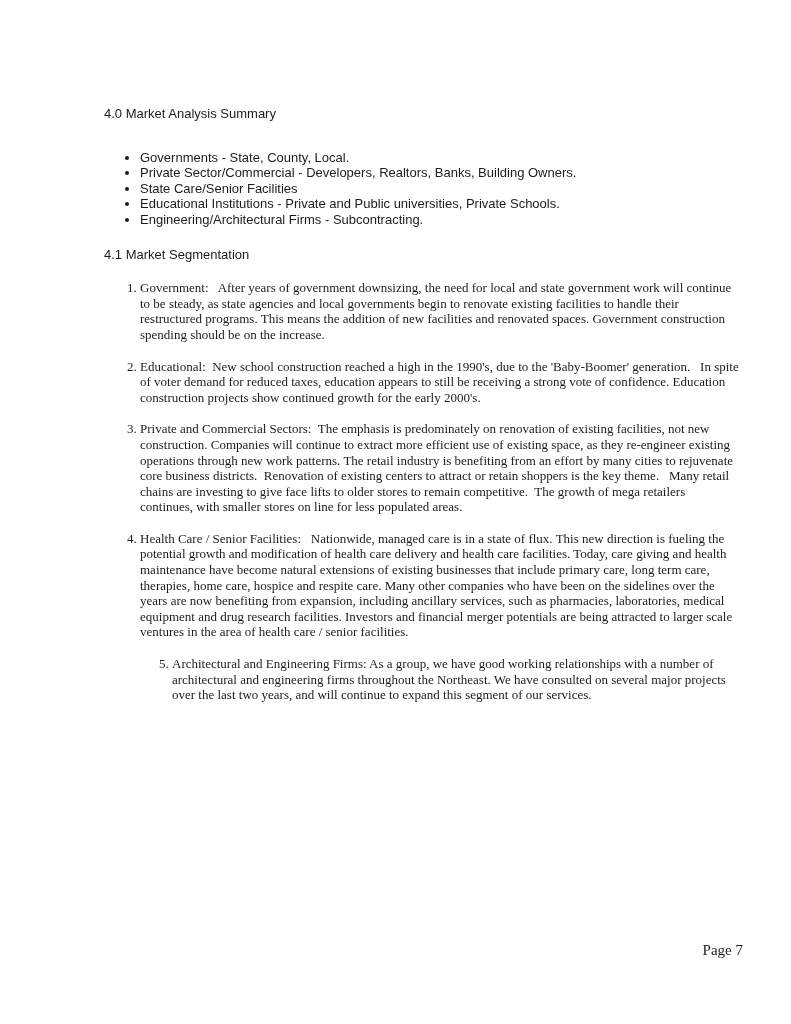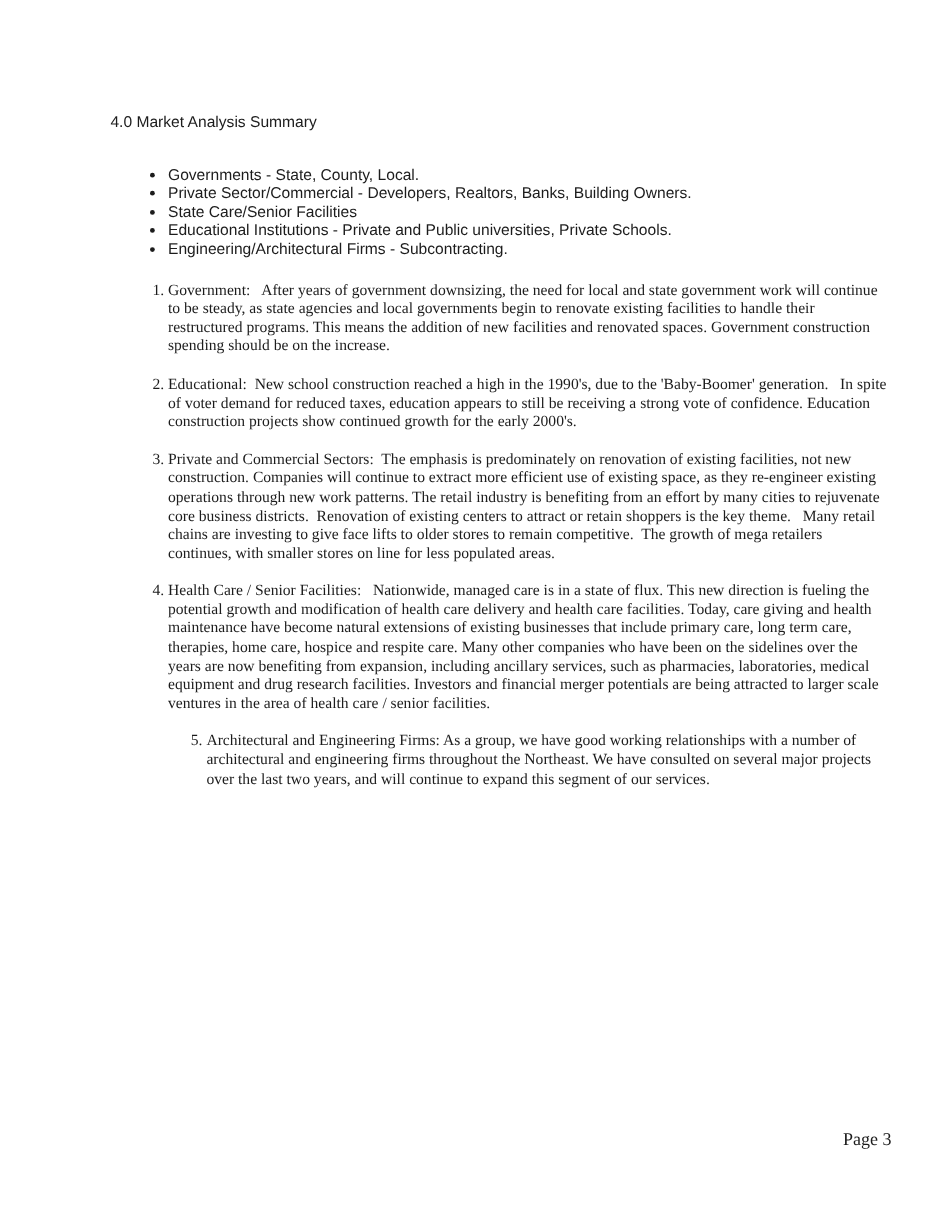--- a/index.html
+++ b/index.html
@@ -20,21 +20,21 @@
   }
   .content {
     position: absolute;
     left: 92px;
     top: 94px;
     width: 648px;
   }
   .section-heading {
     font-size: 13px;
     font-weight: normal;
-    margin: 0;
+    margin: 12px;
     white-space: pre-wrap;
   }
   .intro {
     margin: 17px 0 0 26px;
     width: 619px;
     white-space: pre-wrap;
   }
   ul.bullets {
     margin: 28px 0 0 0;
     padding-left: 48px;
@@ -85,25 +85,26 @@
 
 
     <ul class="bullets">
       <li>Governments - State, County, Local.</li>
       <li>Private Sector/Commercial - Developers, Realtors, Banks, Building Owners.</li>
       <li>State Care/Senior Facilities</li>
       <li>Educational Institutions - Private and Public universities, Private Schools.</li>
       <li>Engineering/Architectural Firms - Subcontracting.</li>
     </ul>
 
+    <h2 class="section-heading heading-gap">4.1 Market Segmentation</h2>
 
     <ol class="segments">
       <li>Government:   After years of government downsizing, the need for local and state government work will continue to be steady, as state agencies and local governments begin to renovate existing facilities to handle their restructured programs. This means the addition of new facilities and renovated spaces. Government construction spending should be on the increase.</li>
       <li>Educational:  New school construction reached a high in the 1990's, due to the 'Baby-Boomer' generation.   In spite of voter demand for reduced taxes, education appears to still be receiving a strong vote of confidence. Education construction projects show continued growth for the early 2000's.</li>
       <li>Private and Commercial Sectors:  The emphasis is predominately on renovation of existing facilities, not new construction. Companies will continue to extract more efficient use of existing space, as they re-engineer existing operations through new work patterns. The retail industry is benefiting from an effort by many cities to rejuvenate core business districts.  Renovation of existing centers to attract or retain shoppers is the key theme.   Many retail chains are investing to give face lifts to older stores to remain competitive.  The growth of mega retailers continues, with smaller stores on line for less populated areas.</li>
       <li>Health Care / Senior Facilities:   Nationwide, managed care is in a state of flux. This new direction is fueling the potential growth and modification of health care delivery and health care facilities. Today, care giving and health maintenance have become natural extensions of existing businesses that include primary care, long term care, therapies, home care, hospice and respite care. Many other companies who have been on the sidelines over the years are now benefiting from expansion, including ancillary services, such as pharmacies, laboratories, medical equipment and drug research facilities. Investors and financial merger potentials are being attracted to larger scale ventures in the area of health care / senior facilities.</li>
       <li>Architectural and Engineering Firms: As a group, we have good working relationships with a number of architectural and engineering firms throughout the Northeast. We have consulted on several major projects over the last two years, and will continue to expand this segment of our services.</li>
     </ol>
 
   </div>
 
-  <div class="page-footer">Page 3</div>
+  <div class="page-footer">Page 7</div>
 </div>
 
 </body></html>

